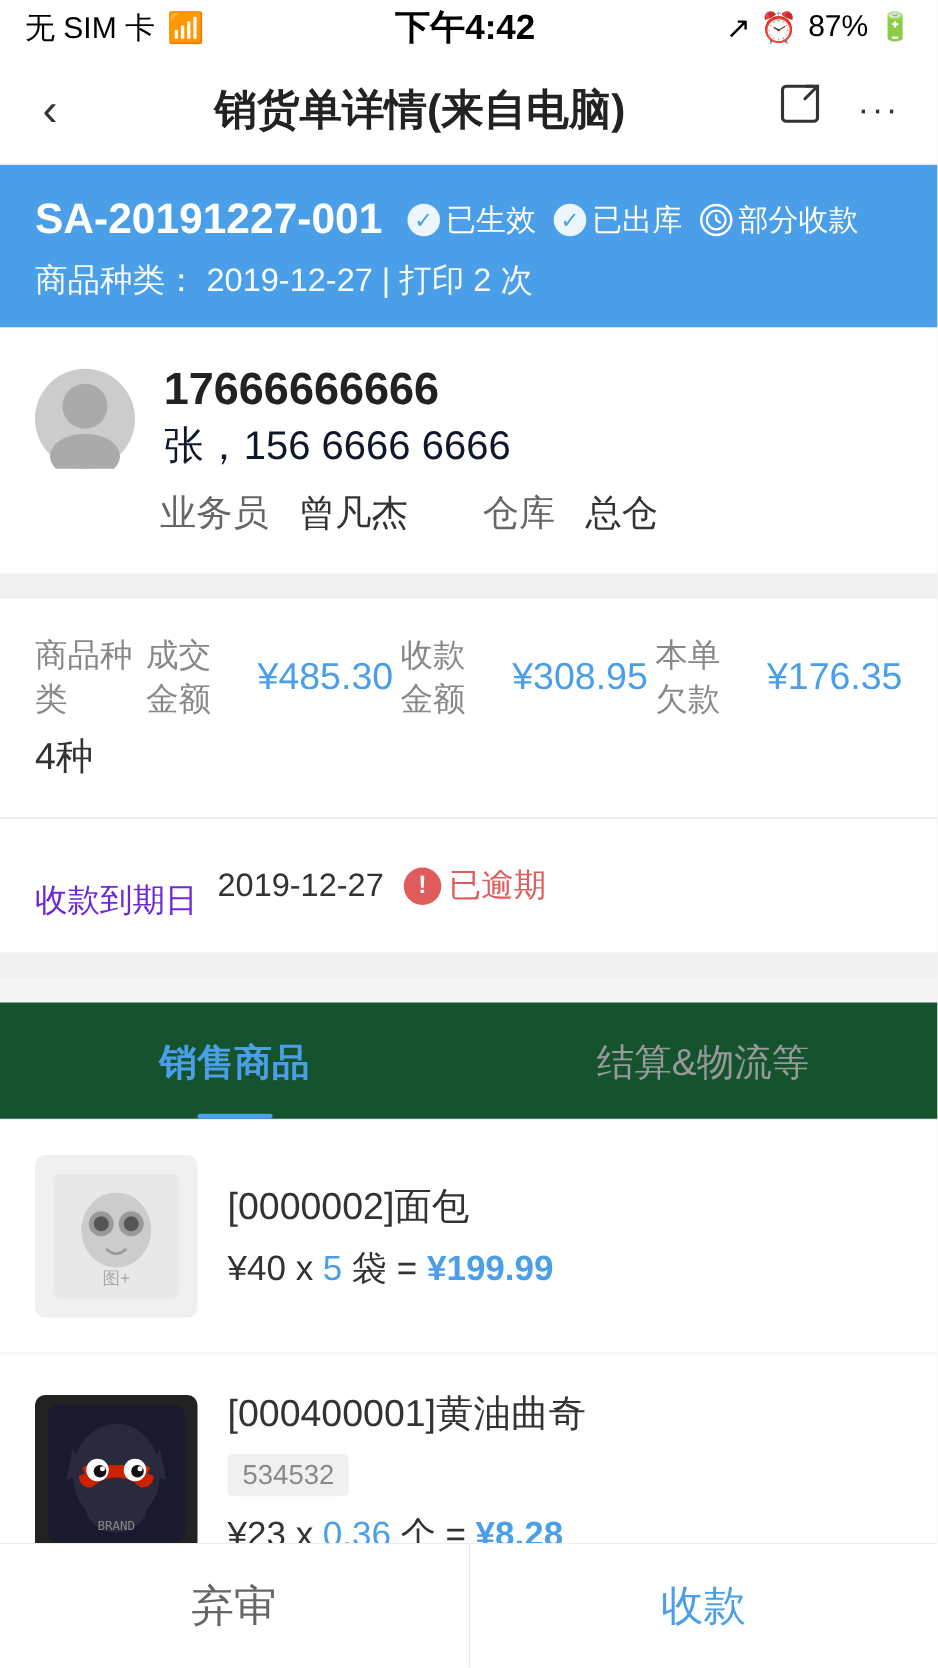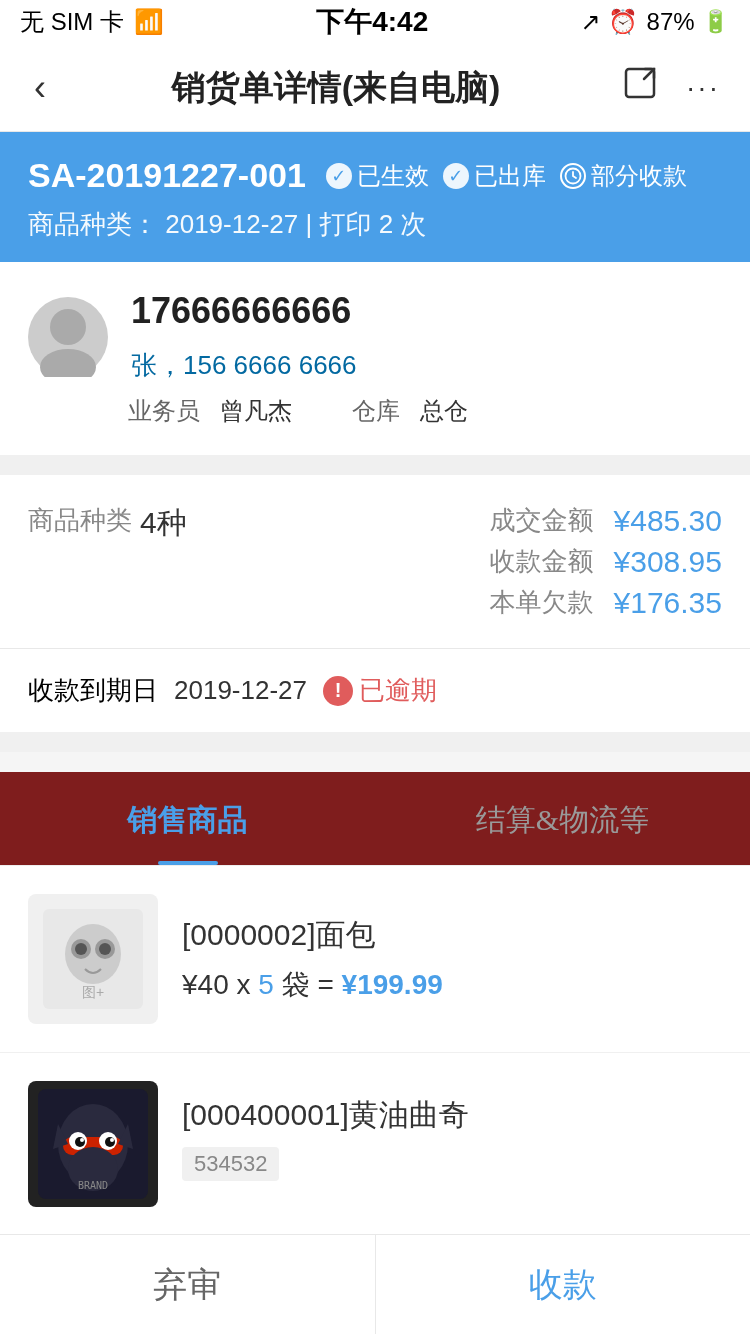--- a/index.html
+++ b/index.html
@@ -145,32 +145,32 @@
     .avatar-icon {
       font-size: 48px;
       color: #888;
     }
     .customer-name {
       font-size: 36px;
       font-weight: 600;
       color: #222;
     }
     .customer-sub {
-      font-size: 26px;
-      color: #0369a1;
-      margin-top: 16px;
+      font-size: 32px;
+      color: #0f172a;
+      margin-top: 3px;
     }
     .customer-details-row {
       display: flex;
       align-items: center;
       margin-left: 100px;
       gap: 60px;
     }
     .detail-item {
-      font-size: 24px;
+      font-size: 29px;
       color: #666;
     }
     .detail-value {
       color: #333;
       font-weight: 500;
     }
 
     
     .divider {
       height: 20px;
@@ -186,35 +186,35 @@
       background: #fff;
       padding: 28px;
     }
     .summary-grid {
       display: flex;
       justify-content: space-between;
       align-items: flex-start;
     }
     .summary-left {
       display: flex;
-      flex-direction: row;
+      flex-direction: column;
       gap: 8px;
     }
     .summary-label {
       font-size: 26px;
       color: #888;
     }
     .summary-value {
       font-size: 30px;
       color: #333;
       font-weight: 500;
     }
     .summary-right {
       display: flex;
-      flex-direction: column;
+      flex-direction: row;
       align-items: flex-end;
       gap: 6px;
     }
     .amount-row {
       display: flex;
       align-items: center;
       gap: 20px;
     }
     .amount-label {
       font-size: 26px;
@@ -229,21 +229,22 @@
     
     .due-section {
       background: #fff;
       padding: 24px 28px;
       display: flex;
       align-items: center;
       gap: 16px;
     }
     .due-label {
       font-size: 26px;
-      color: #000000;
+      color: #6d28d9;
+      margin-top: 24px;
     }
     .due-date {
       font-size: 26px;
       color: #333;
     }
     .overdue-badge {
       display: flex;
       align-items: center;
       gap: 6px;
       font-size: 26px;
@@ -257,23 +258,22 @@
       color: #fff;
       display: flex;
       align-items: center;
       justify-content: center;
       font-size: 20px;
       font-weight: 700;
     }
 
     
     .tabs-section {
-      background: #7f1d1d;
+      background: #14532d;
       margin-top: 20px;
-      font-family: Liberation Serif, serif;
     }
     .tabs-row {
       display: flex;
       border-bottom: 1px solid #eee;
     }
     .tab {
       flex: 1;
       text-align: center;
       padding: 28px 0 24px;
       font-size: 30px;
@@ -585,20 +585,28 @@
         <path d="M20 35 L30 55 L15 60 Z" fill="#2a2a3e"></path>
         <path d="M90 35 L80 55 L95 60 Z" fill="#2a2a3e"></path>
 
         <ellipse cx="55" cy="80" rx="25" ry="22" fill="#2a2a3e"></ellipse>
         <text x="55" y="100" text-anchor="middle" font-size="10" fill="#888" font-family="monospace">BRAND</text>
       </svg>
     </div>
     <div class="product-info">
       <div class="product-name">[000400001]黄油曲奇</div>
       <div class="product-sku">534532</div>
+      <div class="product-price-row">
+        <span>¥23</span>
+        <span> x </span>
+        <span class="qty-highlight">0.36</span>
+        <span>个</span>
+        <span> = </span>
+        <span class="price-highlight">¥8.28</span>
+      </div>
     </div>
   </div>
 </div>
 
 <div class="bottom-spacer"></div>
 
 <div class="bottom-bar">
   <div class="bottom-btn cancel">弃审</div>
   <div class="bottom-btn confirm">收款</div>
 </div>

